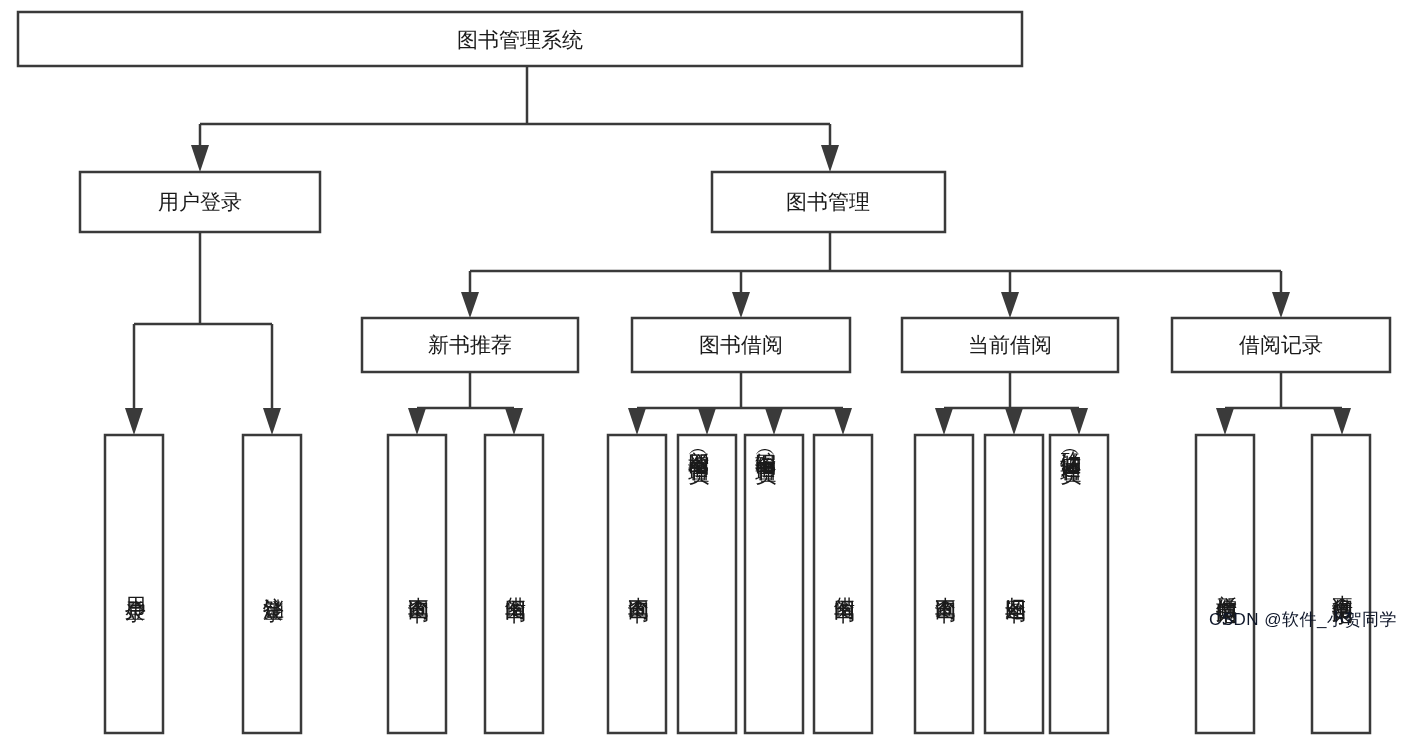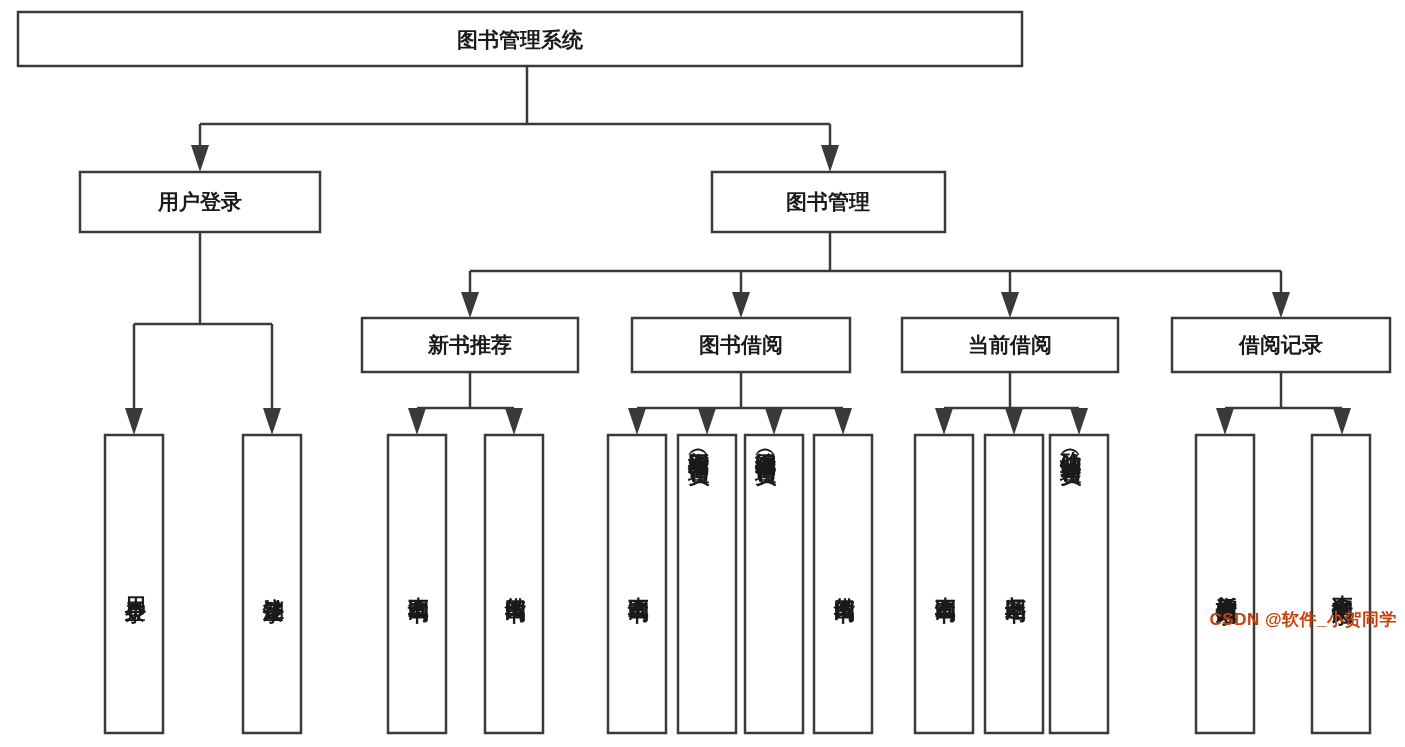--- a/index.html
+++ b/index.html
@@ -11,21 +11,20 @@
     width: 1405px;
     height: 747px;
     font-family: "Liberation Sans", "DejaVu Sans", sans-serif;
     overflow: hidden;
   }
   #diagram-root {
     position: relative;
     width: 1405px;
     height: 635px;
     background: #ffffff;
-    font-weight: bold;
   }
   svg.diagram-canvas {
     position: absolute;
     left: 0;
     top: 0;
     width: 1405px;
     height: 747px;
   }
   .node-box {
     fill: #ffffff;
@@ -58,21 +57,21 @@
     writing-mode: vertical-rl;
     text-orientation: upright;
     letter-spacing: 2px;
   }
   .watermark {
     position: absolute;
     right: 8px;
     bottom: 4px;
     font-family: "Liberation Sans", "DejaVu Sans", sans-serif;
     font-size: 17px;
-    color: #c2410c;
+    color: #0f172a;
     white-space: nowrap;
     letter-spacing: 0.5px;
   }
 </style>
 </head>
 <body>
 
 <div id="diagram-root">
 
   <svg class="diagram-canvas" viewBox="0 0 1405 747" xmlns="http://www.w3.org/2000/svg">

